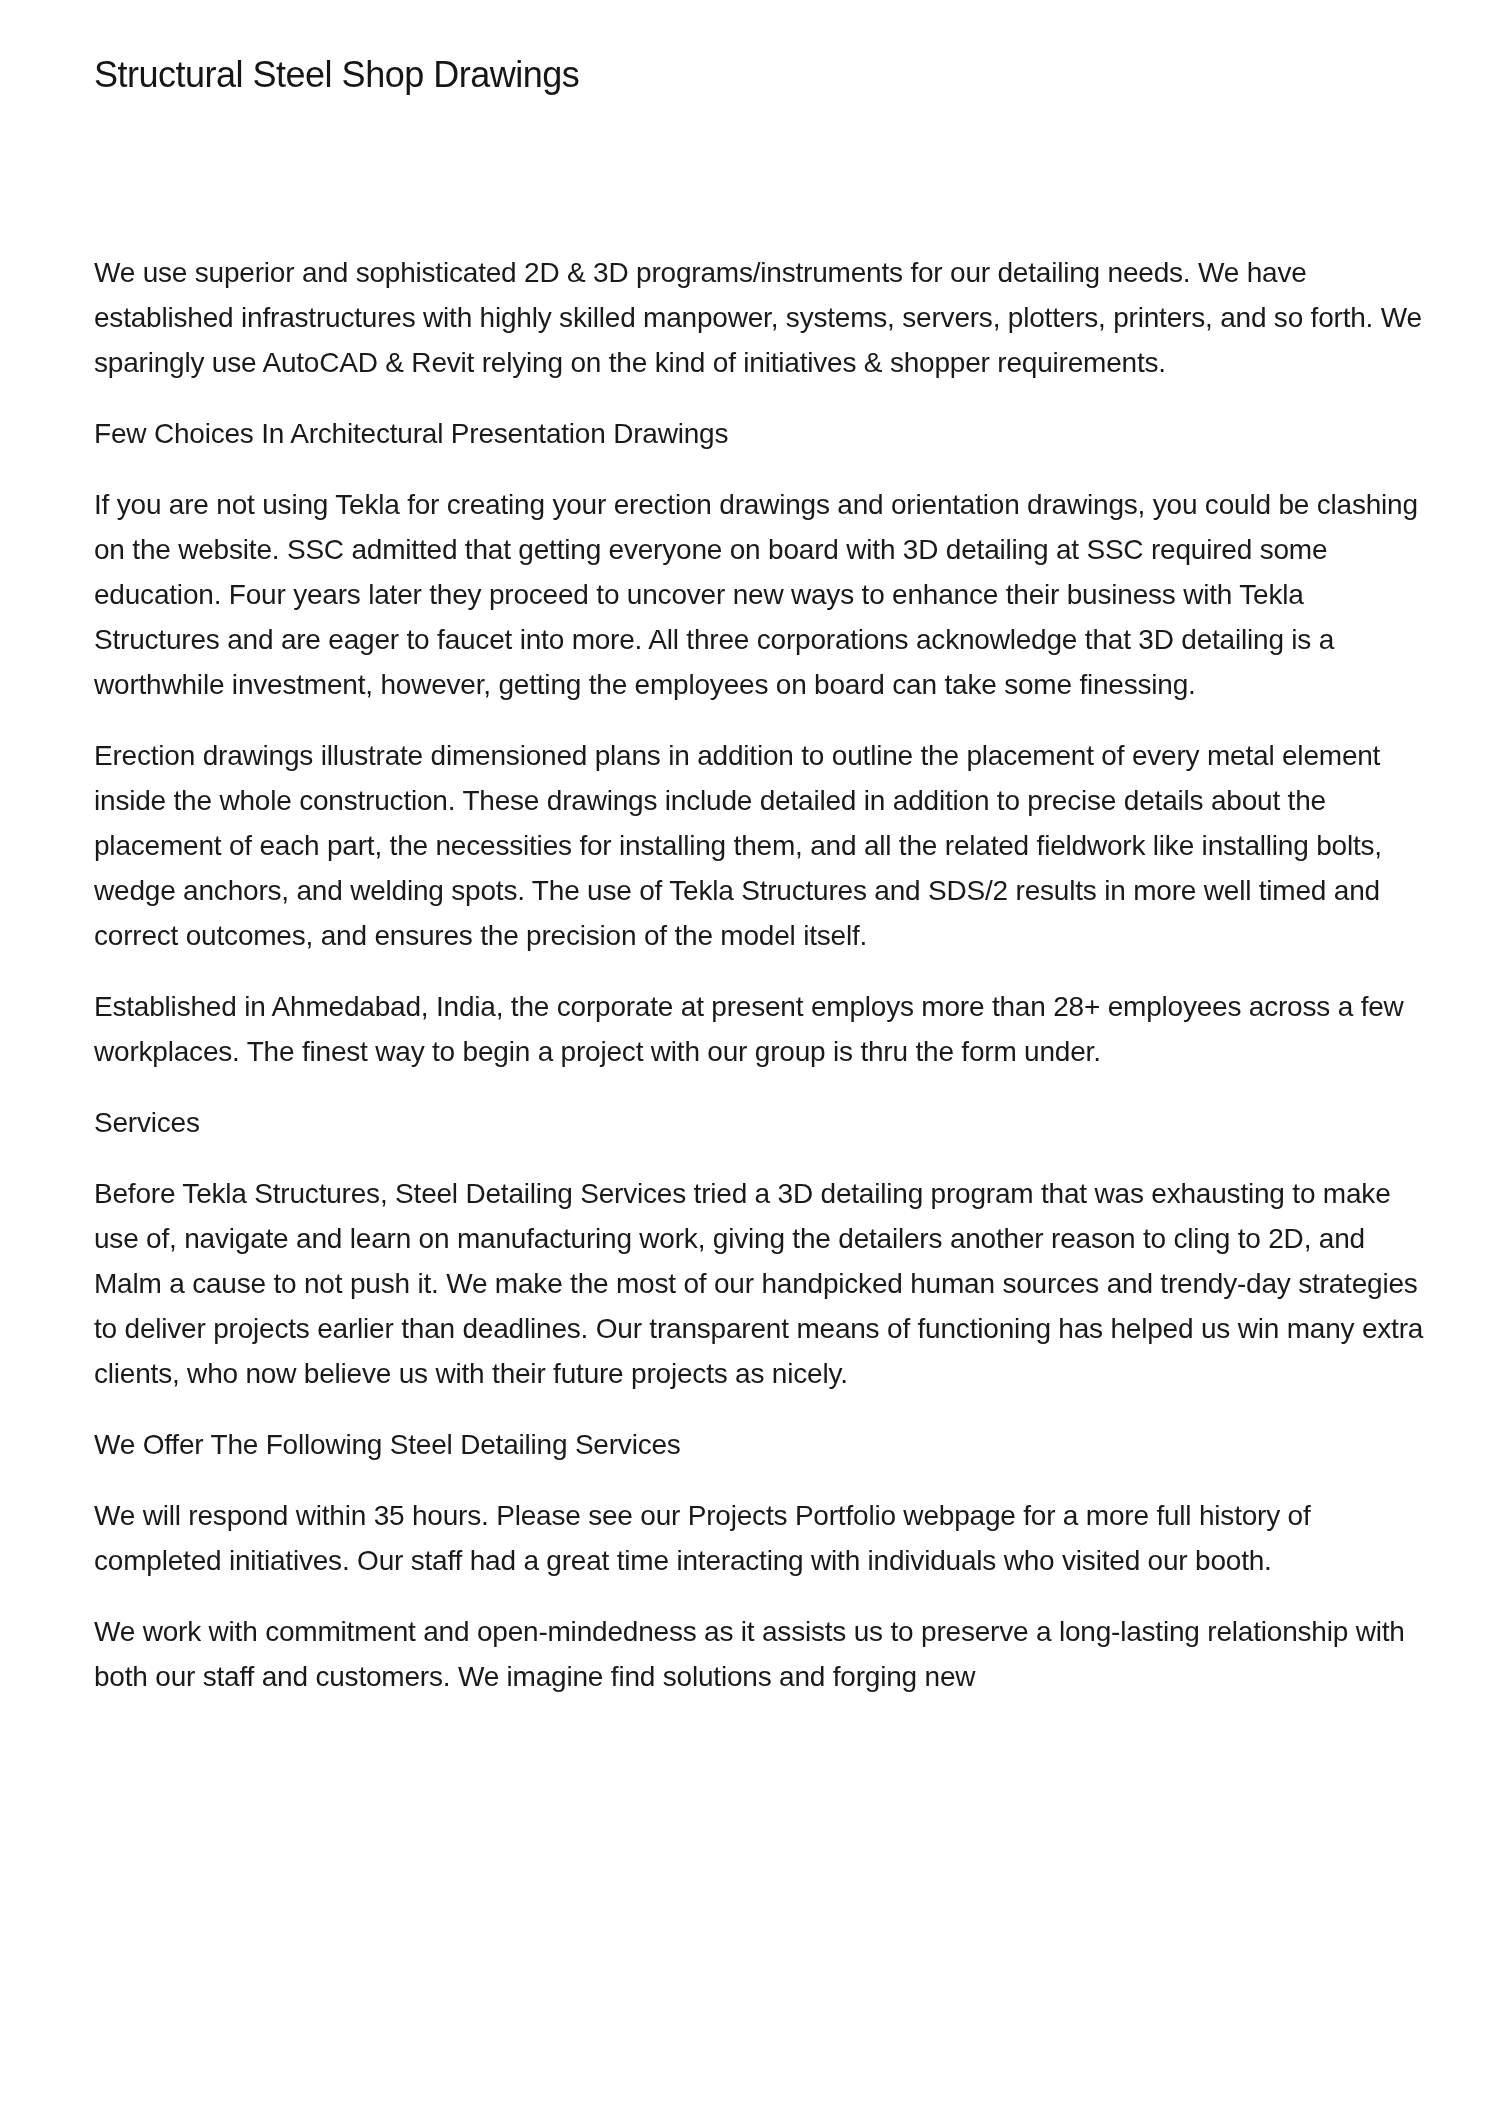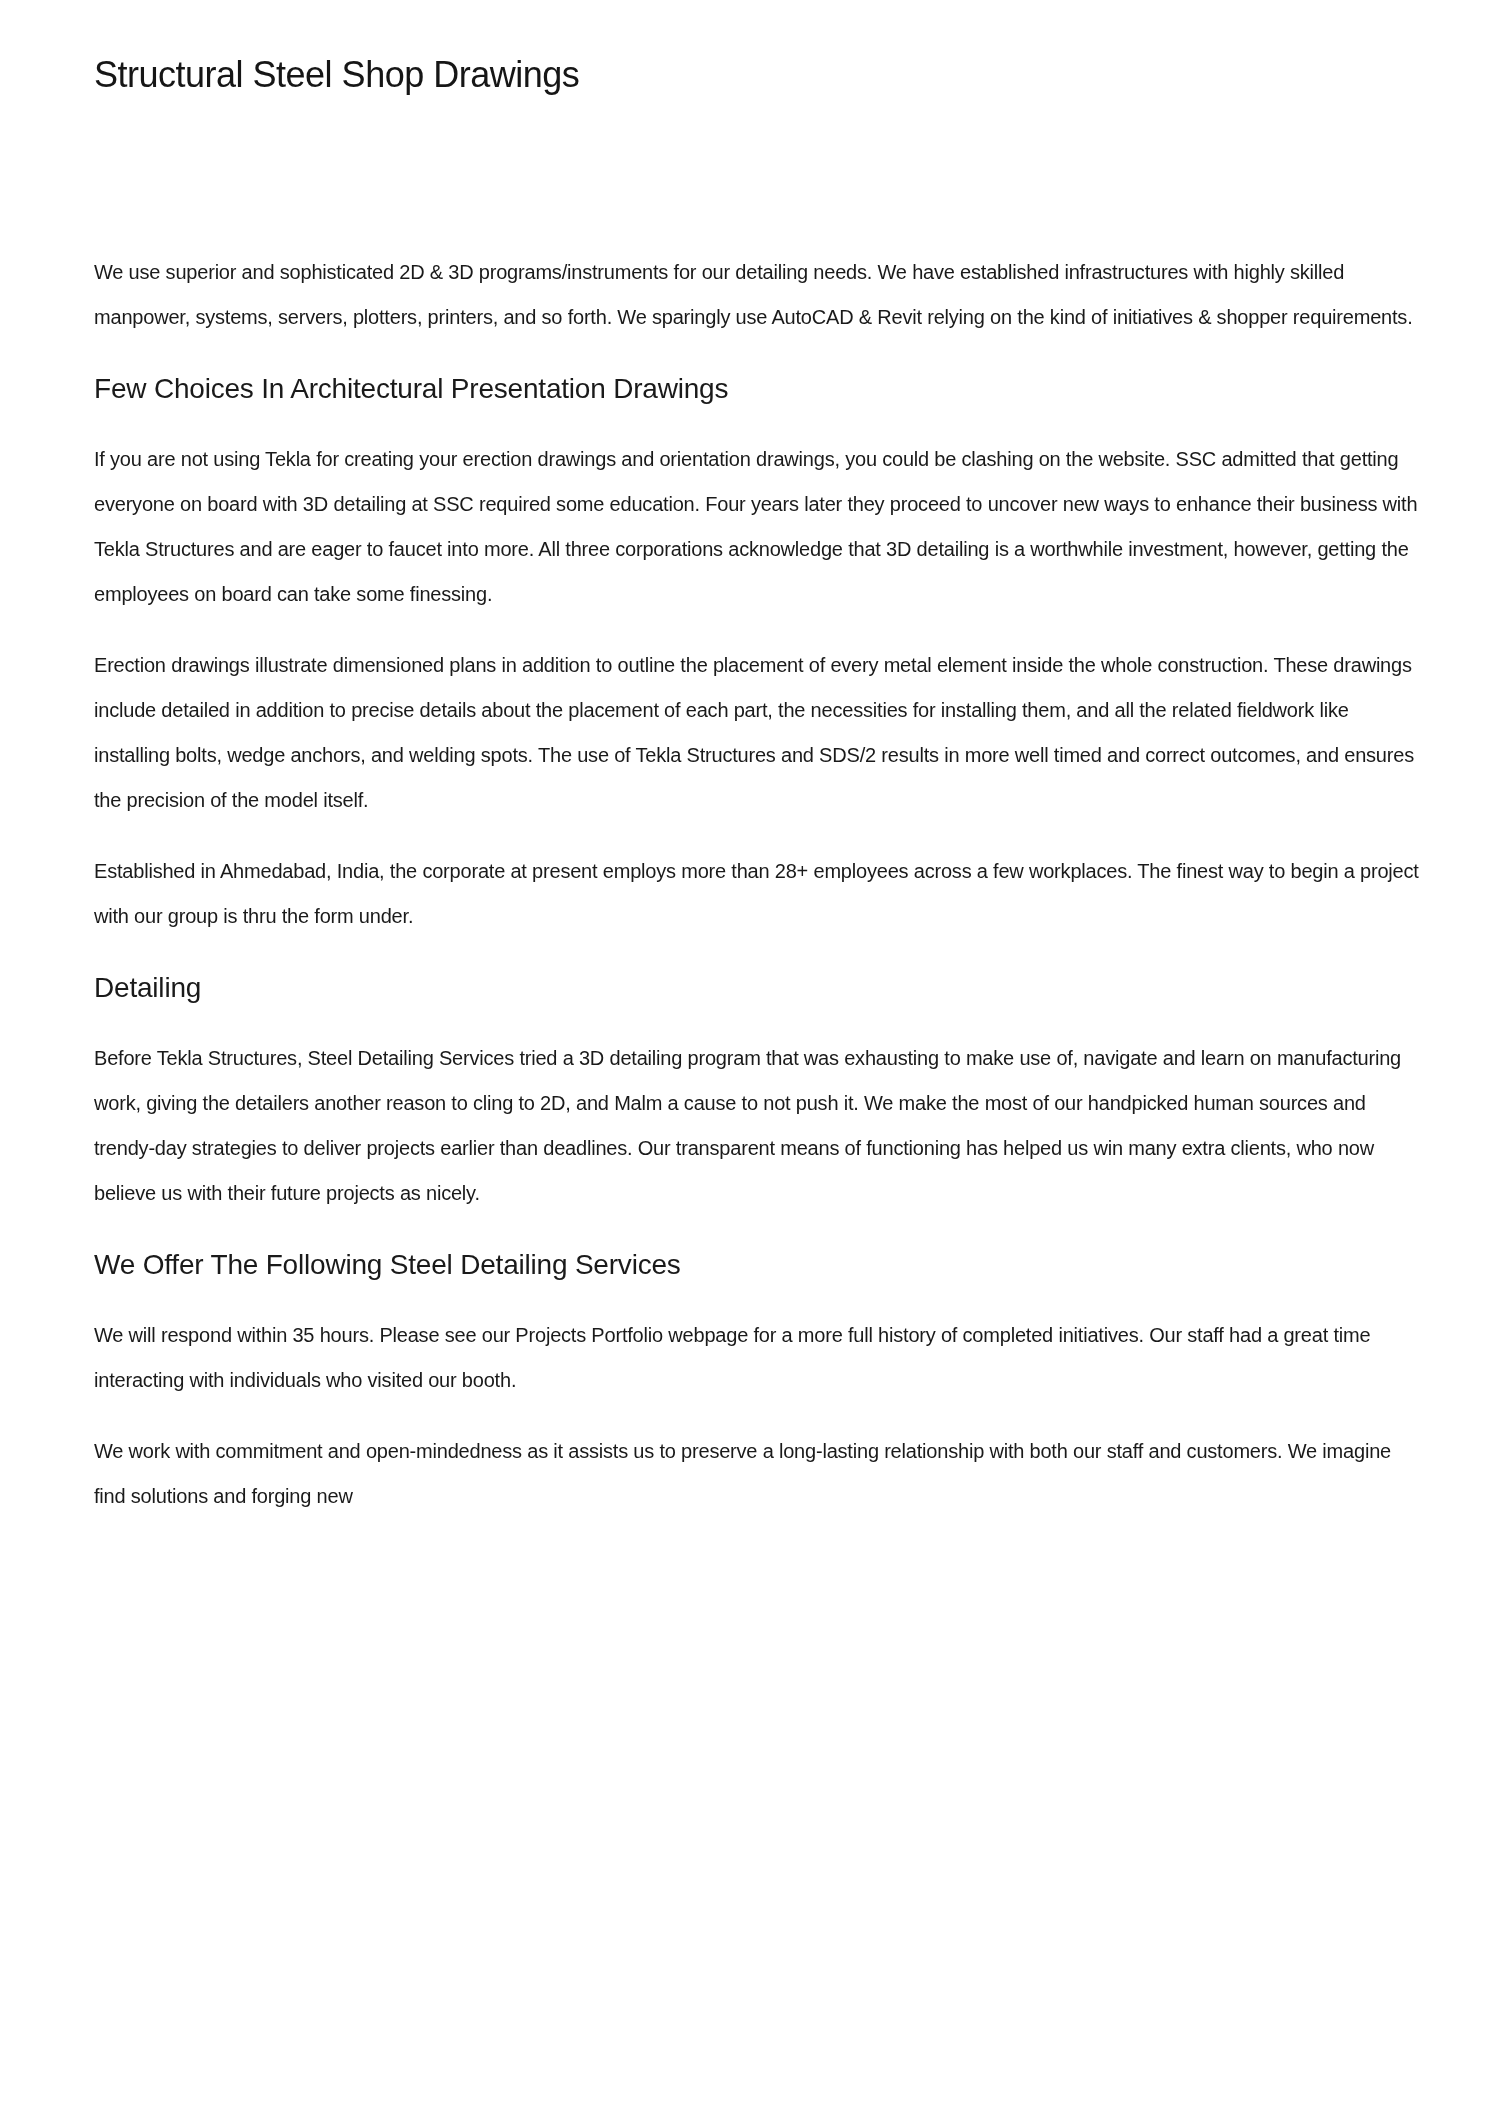--- a/index.html
+++ b/index.html
@@ -24,21 +24,21 @@
   .doc-title {
     font-size: 36px;
     line-height: 50px;
     font-weight: 400;
     letter-spacing: -0.5px;
     margin: 0 0 150px 0;
     color: #161616;
   }
   .doc-paragraph,
   .doc-subheading {
-    font-size: 20px;
+    font-size: 28px;
     line-height: 45px;
     font-weight: 400;
     letter-spacing: -0.2px;
     margin: 26px 0;
     color: #1a1a1a;
   }
   .doc-subheading {
     
     font-size: 28px;
   }
@@ -54,21 +54,21 @@
 
   <h2 class="doc-subheading">Few Choices In Architectural Presentation Drawings</h2>
 
   <p class="doc-paragraph">If you are not using Tekla for creating your erection drawings and orientation drawings, you could be clashing on the website. SSC admitted that getting everyone on board with 3D detailing at SSC required some education. Four years later they proceed to uncover new ways to enhance their business with Tekla Structures and are eager to faucet into more. All three corporations acknowledge that 3D detailing is a worthwhile investment, however, getting the employees on board can take some finessing.</p>
 
   <p class="doc-paragraph">Erection drawings illustrate dimensioned plans in addition to outline the placement of every metal element inside the whole construction. These drawings include detailed in addition to precise details about the placement of each part, the necessities for installing them, and all the related fieldwork like installing bolts, wedge anchors, and welding spots. The use of Tekla Structures and SDS/2 results in more well timed and correct outcomes, and ensures the precision of the model itself.</p>
 
   <p class="doc-paragraph">Established in Ahmedabad, India, the corporate at present employs more than 28+ employees across a few workplaces. The finest way to begin a project with our group is thru the form under.</p>
 
 
-  <h2 class="doc-subheading">Detailing</h2>
+  <h2 class="doc-subheading">Services</h2>
 
   <p class="doc-paragraph">Before Tekla Structures, Steel Detailing Services tried a 3D detailing program that was exhausting to make use of, navigate and learn on manufacturing work, giving the detailers another reason to cling to 2D, and Malm a cause to not push it. We make the most of our handpicked human sources and trendy-day strategies to deliver projects earlier than deadlines. Our transparent means of functioning has helped us win many extra clients, who now believe us with their future projects as nicely.</p>
 
   <h2 class="doc-subheading">We Offer The Following Steel Detailing Services</h2>
 
   <p class="doc-paragraph">We will respond within 35 hours. Please see our Projects Portfolio webpage for a more full history of completed initiatives. Our staff had a great time interacting with individuals who visited our booth.</p>
 
   <p class="doc-paragraph">We work with commitment and open-mindedness as it assists us to preserve a long-lasting relationship with both our staff and customers. We imagine find solutions and forging new</p>
 
 </div>

